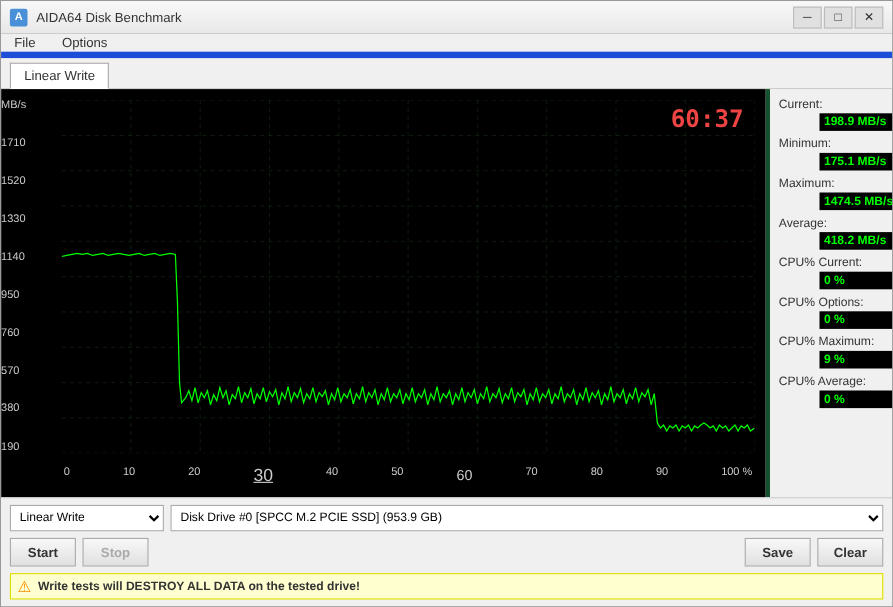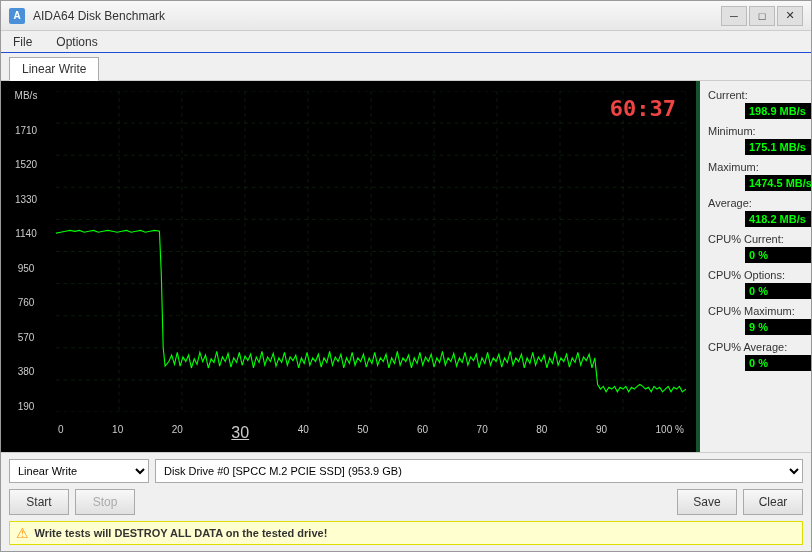--- a/index.html
+++ b/index.html
@@ -64,21 +64,21 @@
       justify-content: center;
       font-size: 11px;
       color: #333;
     }
     .menu-bar {
       background: #f0f0f0;
       height: 22px;
       display: flex;
       align-items: center;
       padding: 0 4px;
-      border-bottom: 1px solid #1d4ed8;
+      border-bottom: 6px solid #1d4ed8;
       gap: 8px;
     }
     .menu-item {
       padding: 2px 8px;
       cursor: pointer;
       font-size: 12px;
       color: #333;
     }
     .tab-bar {
       background: #f0f0f0;
@@ -111,21 +111,21 @@
     }
     .chart-y-axis {
       position: absolute;
       left: 0;
       top: 10px;
       bottom: 40px;
       width: 55px;
       display: flex;
       flex-direction: column;
       justify-content: space-between;
-      align-items: center;
+      align-items: flex-start;
       padding-right: 5px;
     }
     .y-label {
       color: #ccc;
       font-size: 10px;
       line-height: 1;
     }
     .chart-inner {
       width: 100%;
       height: 100%;
@@ -193,20 +193,21 @@
     .select-drive { flex: 1; }
     .btn {
       height: 26px;
       min-width: 60px;
       border: 1px solid #aaa;
       background: linear-gradient(to bottom, #f8f8f8, #e0e0e0);
       font-size: 12px;
       cursor: pointer;
       padding: 0 12px;
       color: #333;
+      font-weight: bold;
     }
     .btn:disabled { color: #aaa; cursor: default; }
     .warning-row {
       display: flex;
       align-items: center;
       gap: 6px;
       background: #ffffd0;
       border: 1px solid #dddd00;
       padding: 3px 6px;
     }
@@ -326,21 +327,21 @@
         </svg>
 
         
         <div style="position:absolute; bottom:-30px; left:0; right:0; display:flex; justify-content:space-between; padding: 0 2px;">
           <span class="x-label" style="color:#ccc;font-size:10px;">0</span>
           <span class="x-label" style="color:#ccc;font-size:10px;">10</span>
           <span class="x-label" style="color:#ccc;font-size:10px;">20</span>
           <span class="x-label" style="color:#ccc;font-size:16px;text-decoration:underline;">30</span>
           <span class="x-label" style="color:#ccc;font-size:10px;">40</span>
           <span class="x-label" style="color:#ccc;font-size:10px;">50</span>
-          <span class="x-label" style="color:#ccc;font-size:10px;">60</span>
+          <span class="x-label" style="color:#ccc;font-size:13px;">60</span>
           <span class="x-label" style="color:#ccc;font-size:10px;">70</span>
           <span class="x-label" style="color:#ccc;font-size:10px;">80</span>
           <span class="x-label" style="color:#ccc;font-size:10px;">90</span>
           <span class="x-label" style="color:#ccc;font-size:10px;">100 %</span>
         </div>
       </div>
     </div>
 
     <div class="right-panel">
       <div>

